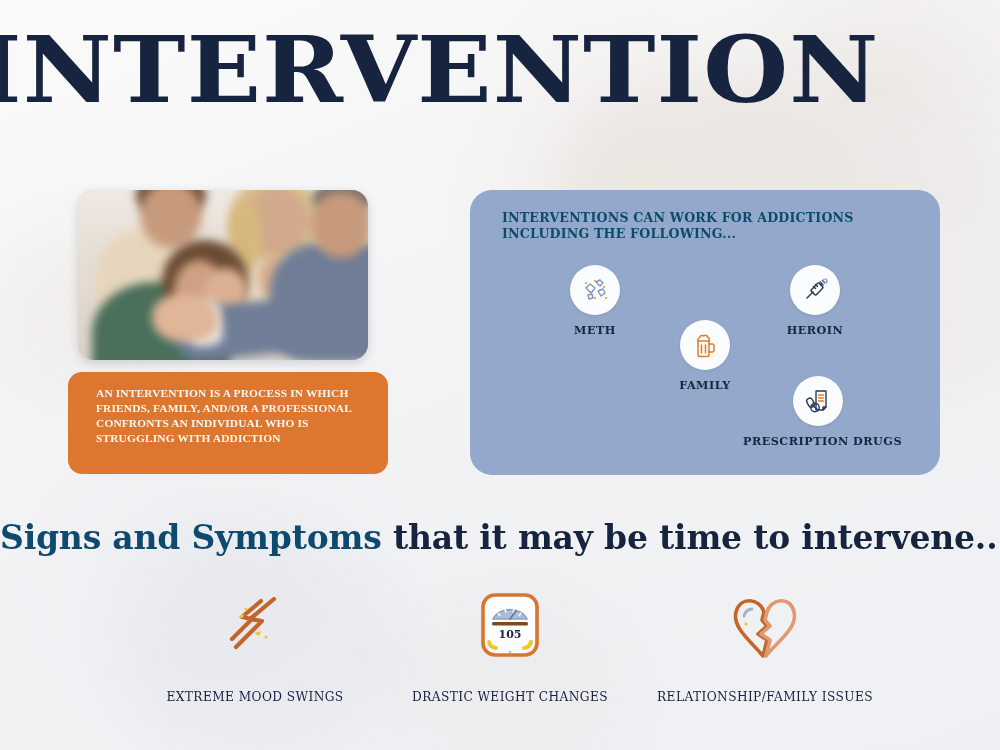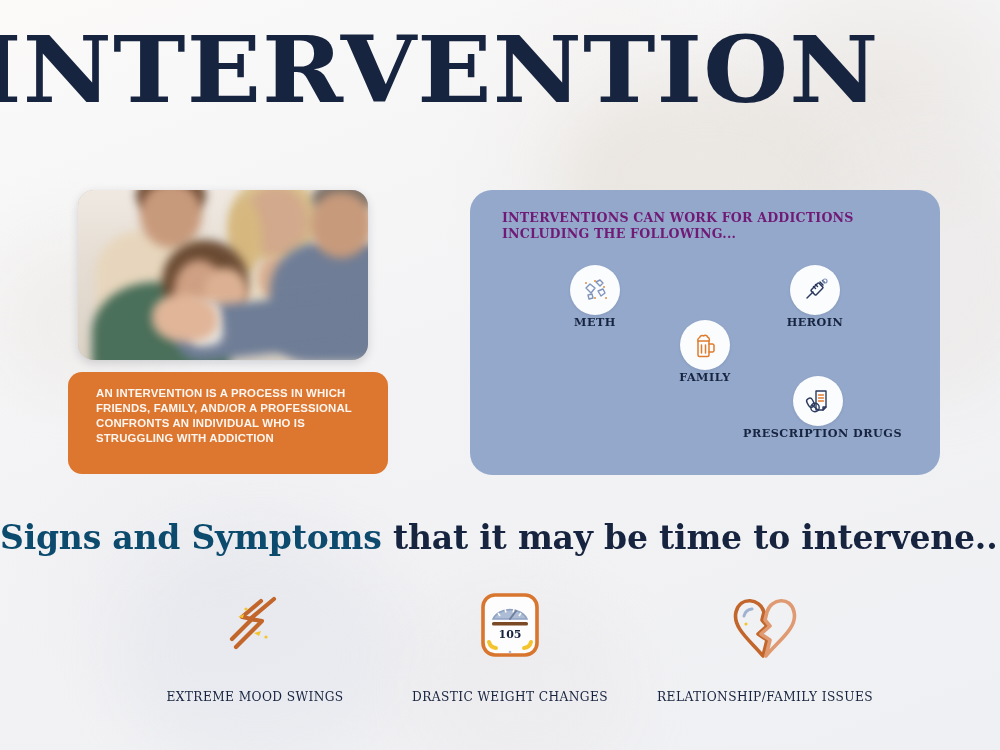--- a/index.html
+++ b/index.html
@@ -107,21 +107,21 @@
     left: 68px;
     top: 372px;
     width: 320px;
     height: 102px;
     background: #dd762f;
     border-radius: 14px;
     padding: 14px 18px 10px 28px;
   }
   .def-text {
     color: #fdf6f0;
-    font-family: Liberation Sans, sans-serif;
+    font-family: Liberation Serif, serif;
     font-weight: 700;
     font-size: 11.4px;
     line-height: 1.32;
     letter-spacing: .15px;
   }
 
   
   .blue-panel {
     position: absolute;
     left: 470px;
@@ -129,40 +129,41 @@
     width: 470px;
     height: 285px;
     background: #93a8cb;
     border-radius: 22px;
   }
   .panel-head {
     position: absolute;
     left: 32px;
     top: 20px;
     width: 412px;
-    color: #701a75;
+    color: #0c4a6e;
     font-family: "DejaVu Serif", "Liberation Serif", serif;
     font-weight: 700;
     font-size: 12.6px;
     line-height: 1.28;
     letter-spacing: .2px;
   }
 
   .drug { position: absolute; text-align: center; }
   .drug-circle {
     width: 50px; height: 50px;
     margin: 0 auto;
     border-radius: 50%;
     background: #fbfcfd;
     display: flex;
     align-items: center;
     justify-content: center;
     box-shadow: 0 1px 3px rgba(30,40,70,.10);
   }
   .drug-label {
+    margin-top: 8px;
     color: #17243f;
     font-family: "DejaVu Serif", "Liberation Serif", serif;
     font-weight: 700;
     font-size: 11.2px;
     letter-spacing: .5px;
     white-space: nowrap;
   }
   .drug.pos-meth    { left: 65px;  top: 75px;  width: 120px; }
   .drug.pos-heroin  { left: 285px; top: 75px;  width: 120px; }
   .drug.pos-alcohol { left: 175px; top: 130px; width: 120px; }

